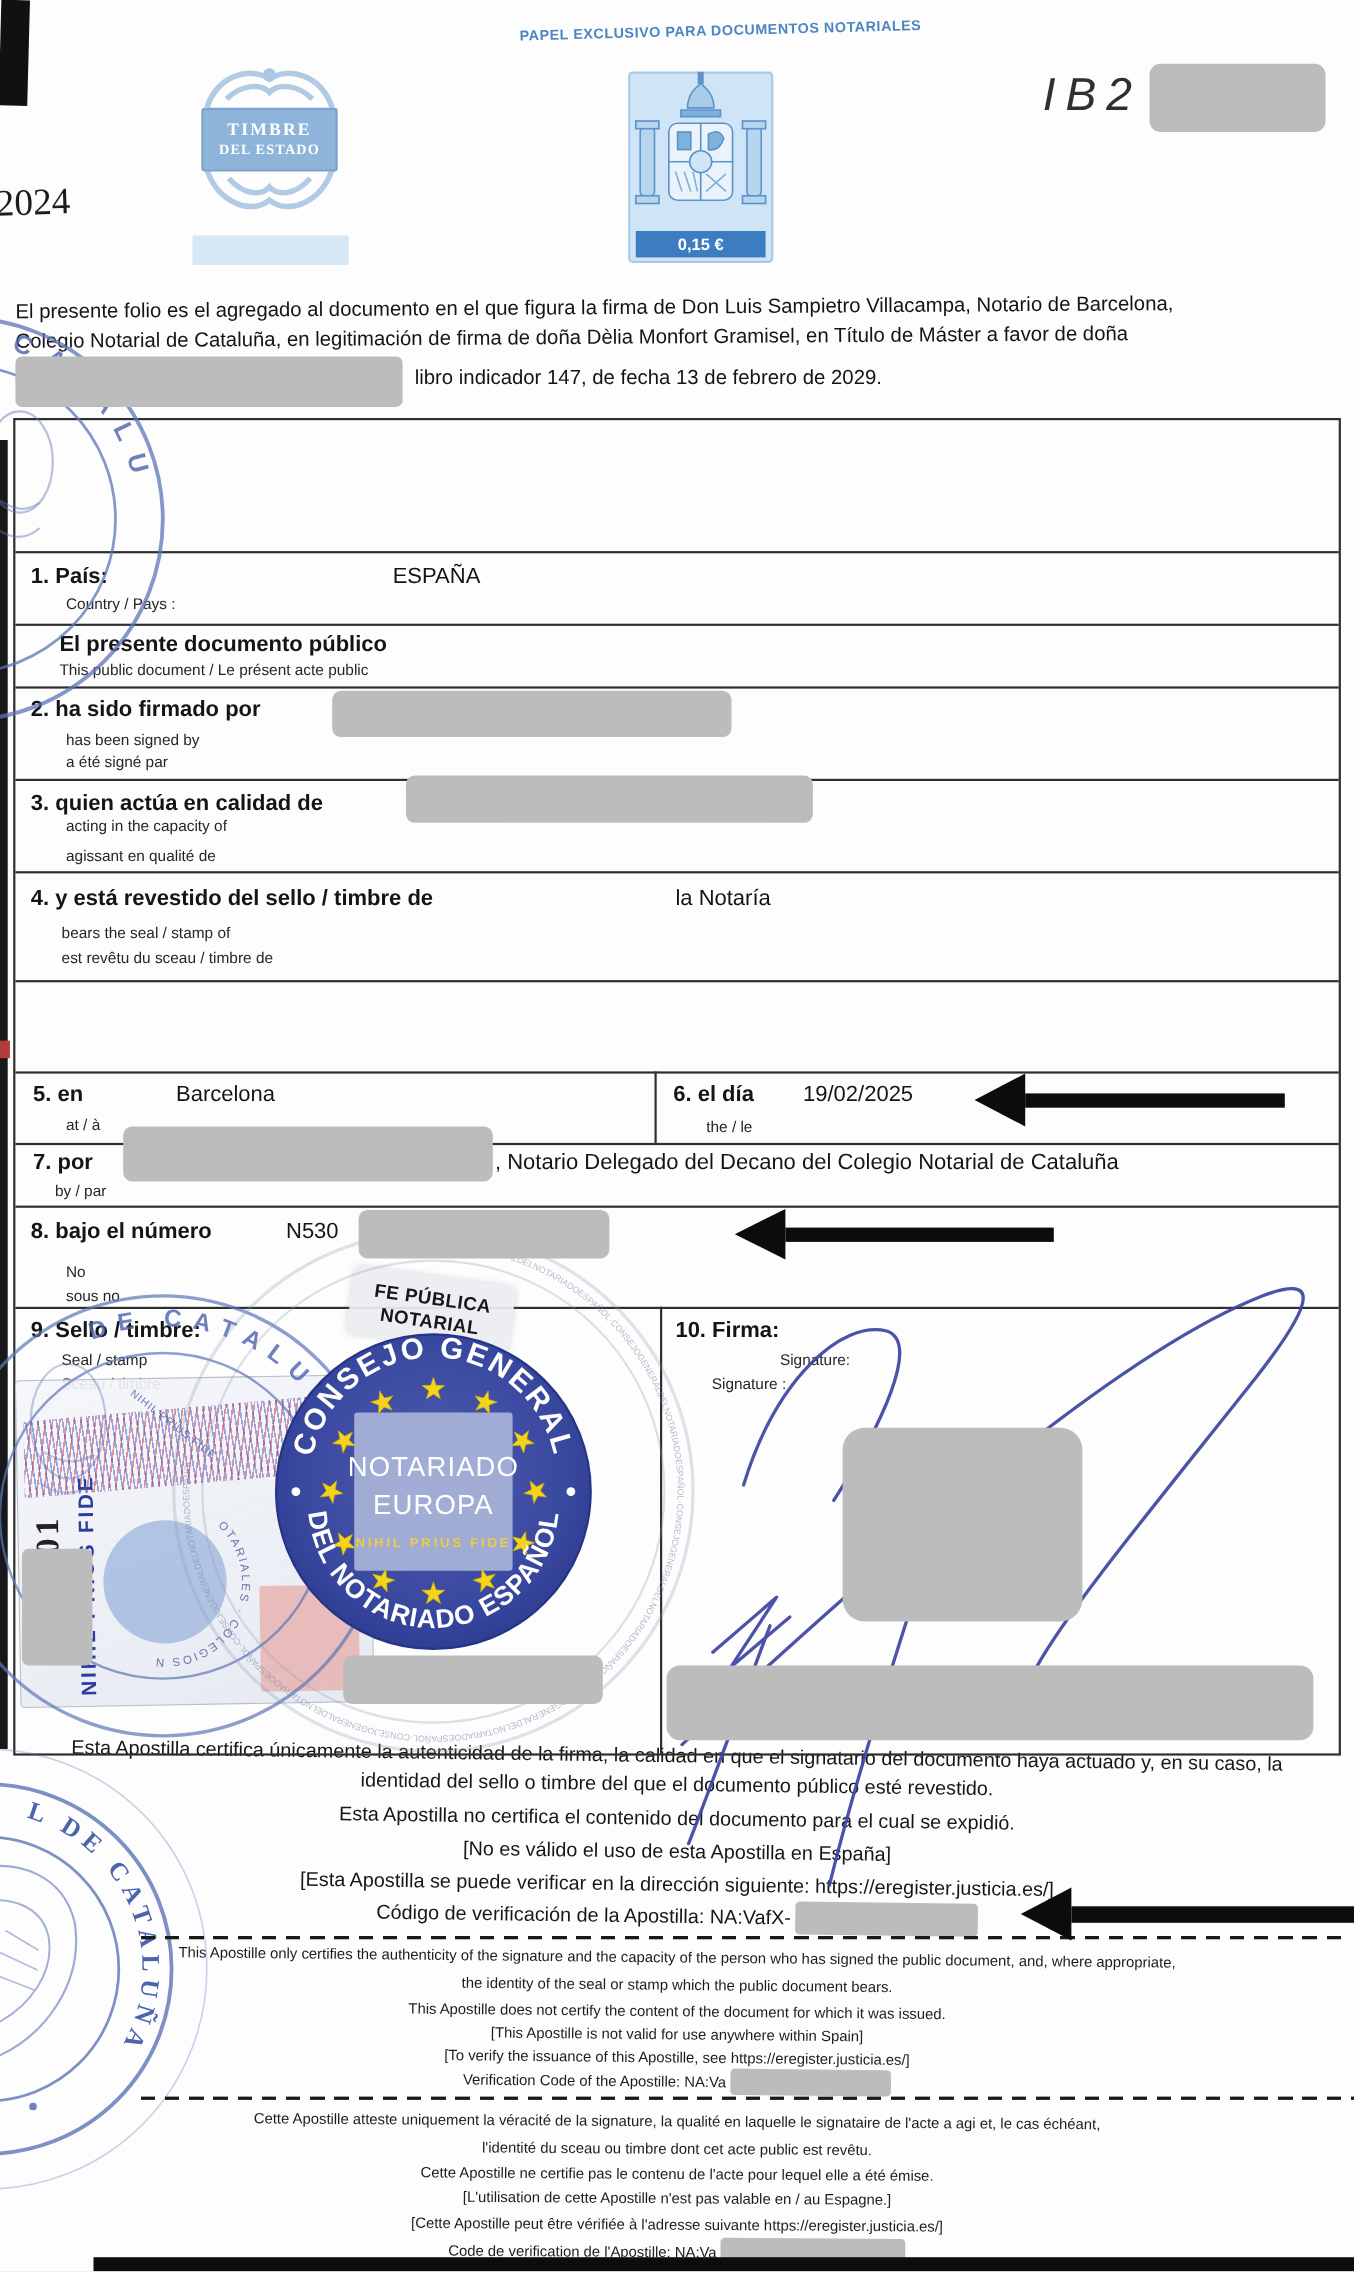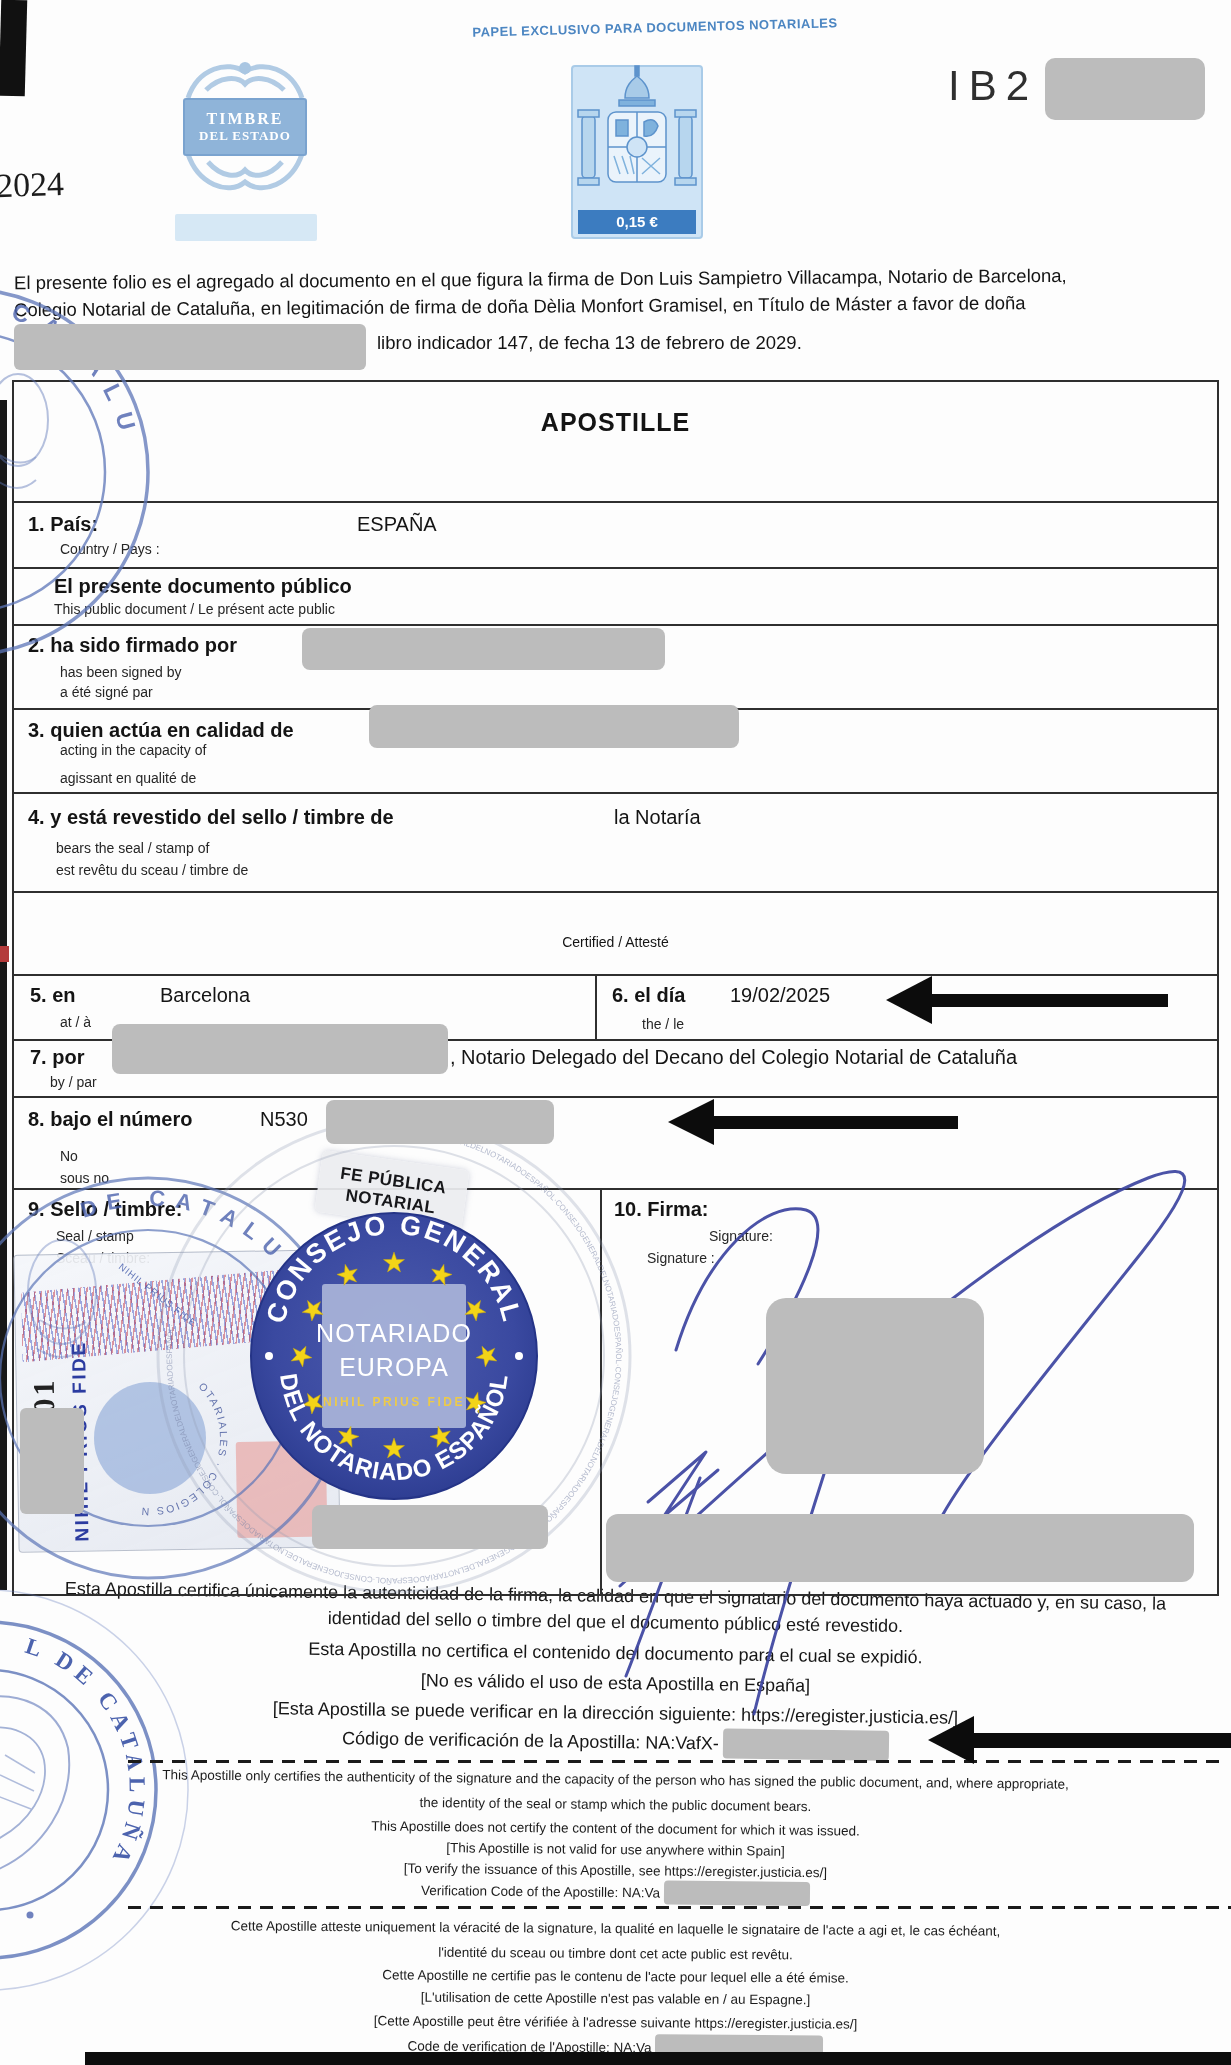--- a/index.html
+++ b/index.html
@@ -49,21 +49,21 @@
 
 <div class="page">
 
   <div class="abs" style="left:0;top:0;width:26px;height:96px;background:#111;transform:rotate(1.5deg);"></div>
   <div class="abs" style="left:0;top:400px;width:7px;height:1190px;background:#181818;"></div>
   <div class="abs" style="left:0;top:946px;width:9px;height:16px;background:#b43b3b;z-index:2;"></div>
   <div class="abs" style="left:85px;top:2052px;width:1146px;height:13px;background:#0d0d0d;z-index:8;"></div>
 
   <div class="abs" style="left:470px;top:20px;width:370px;text-align:center;font-size:13px;font-weight:bold;letter-spacing:.5px;color:#4c86c2;transform:rotate(-1.5deg);">PAPEL EXCLUSIVO PARA DOCUMENTOS NOTARIALES</div>
   <div class="abs" style="left:-4px;top:166px;font-family:'Liberation Serif',serif;font-size:34px;color:#1c1c1c;transform:rotate(-2deg);">2024</div>
-  <div class="abs" style="left:948px;top:62px;font-size:42px;letter-spacing:9px;color:#2f2f2f;">IB2</div>
+  <div class="abs" style="left:948px;top:62px;font-size:42px;letter-spacing:9px;color:#2f2f2f;font-style:italic;">IB2</div>
 
   <svg class="abs" style="left:168px;top:50px;" width="154" height="160" viewBox="0 0 154 160">
     <g stroke="#a9c6e2" fill="none" stroke-width="5" opacity=".9">
       <path d="M20 48 C30 18 60 10 77 22 C94 10 124 18 134 48"></path>
       <path d="M38 40 C52 26 70 26 77 34 C84 26 102 26 116 40"></path>
       <path d="M20 104 C30 134 60 146 77 132 C94 146 124 134 134 104"></path>
       <path d="M40 112 C54 128 70 128 77 120 C84 128 100 128 114 112"></path>
     </g>
     <circle cx="77" cy="18" r="6" fill="#a9c6e2"></circle>
   </svg>
@@ -100,21 +100,20 @@
     </g>
     <rect x="8" y="146" width="118" height="24" fill="#3c7cc0"></rect>
     <text x="67" y="163" text-anchor="middle" fill="#fff" font-size="15" font-weight="bold" font-family="Liberation Sans, sans-serif">0,15 €</text>
   </svg>
 
   <div class="abs" style="left:14px;top:268px;width:1205px;font-size:18.5px;white-space:nowrap;transform:rotate(-0.4deg);">El presente folio es el agregado al documento en el que figura la firma de Don Luis Sampietro Villacampa, Notario de Barcelona,</div>
   <div class="abs" style="left:14px;top:295px;width:1205px;font-size:18.5px;white-space:nowrap;transform:rotate(-0.4deg);">Colegio Notarial de Cataluña, en legitimación de firma de doña Dèlia Monfort Gramisel, en Título de Máster a favor de doña</div>
   <div class="abs" style="left:377px;top:332px;font-size:18.5px;white-space:nowrap;">libro indicador 147, de fecha 13 de febrero de 2029.</div>
 
   <div class="doc-table">
-    <div class="center-row" style="top:26px;font-size:25px;font-weight:bold;letter-spacing:1px;">APOSTILLE</div>
 
     <div class="hline" style="top:119px;"></div>
     <div class="lbl" style="left:14px;top:131px;">1. País:</div>
     <div class="val" style="left:343px;top:131px;">ESPAÑA</div>
     <div class="sub" style="left:46px;top:159px;">Country / Pays :</div>
 
     <div class="hline" style="top:185px;"></div>
     <div class="lbl" style="left:40px;top:193px;">El presente documento público</div>
     <div class="sub" style="left:40px;top:219px;">This public document / Le présent acte public</div>
 
@@ -128,21 +127,20 @@
     <div class="sub" style="left:46px;top:360px;">acting in the capacity of</div>
     <div class="sub" style="left:46px;top:388px;">agissant en qualité de</div>
 
     <div class="hline" style="top:410px;"></div>
     <div class="lbl" style="left:14px;top:424px;">4. y está revestido del sello / timbre de</div>
     <div class="val" style="left:600px;top:424px;">la Notaría</div>
     <div class="sub" style="left:42px;top:458px;">bears the seal / stamp of</div>
     <div class="sub" style="left:42px;top:480px;">est revêtu du sceau / timbre de</div>
 
     <div class="hline" style="top:509px;"></div>
-    <div class="center-row" style="top:552px;font-size:14px;">Certified / Attesté</div>
 
     <div class="hline" style="top:592px;"></div>
     <div class="vline" style="left:581px;top:592px;height:65px;"></div>
     <div class="lbl" style="left:16px;top:602px;">5. en</div>
     <div class="val" style="left:146px;top:602px;">Barcelona</div>
     <div class="sub" style="left:46px;top:632px;">at / à</div>
     <div class="lbl" style="left:598px;top:602px;">6. el día</div>
     <div class="val" style="left:716px;top:602px;">19/02/2025</div>
     <div class="sub" style="left:628px;top:634px;">the / le</div>
 

